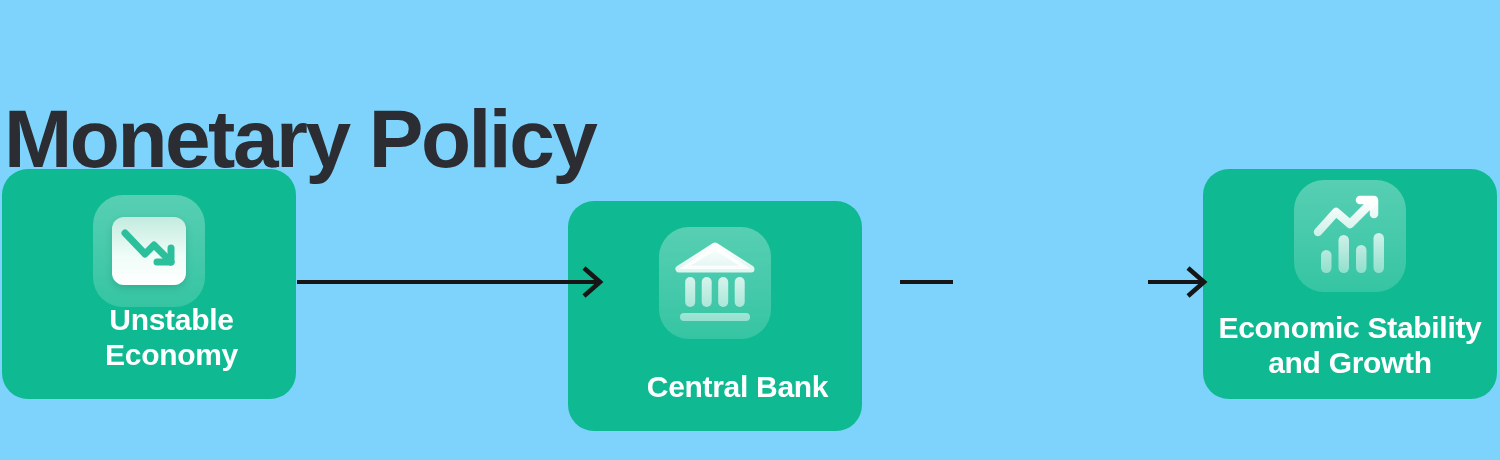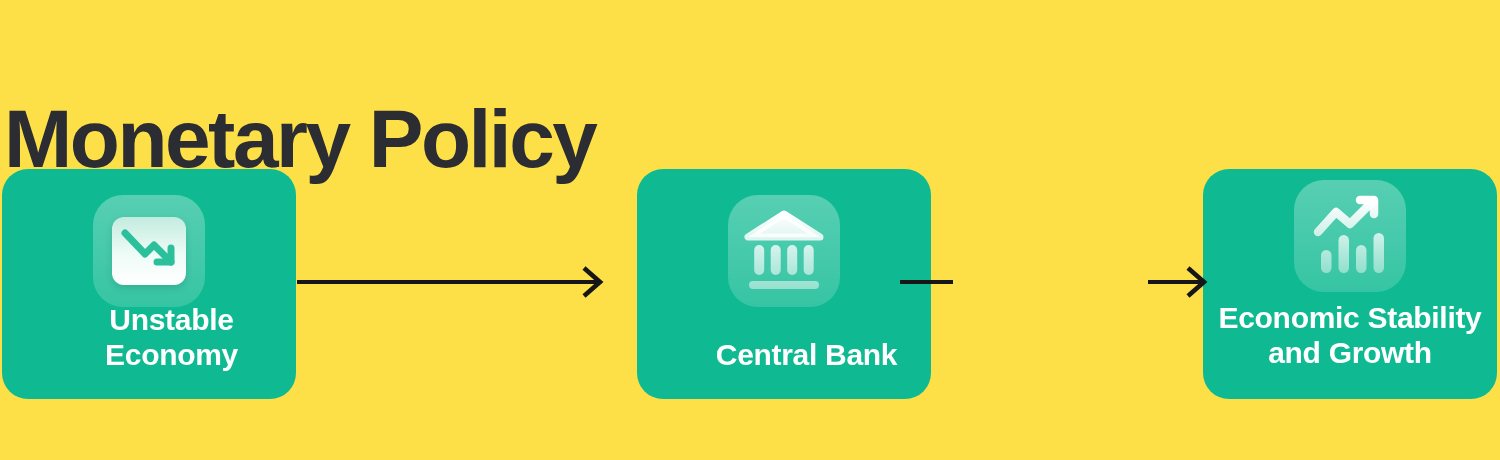--- a/index.html
+++ b/index.html
@@ -1,19 +1,19 @@
 <!DOCTYPE html>
 <html><head>
 <meta charset="utf-8">
 <style>
   html,body{margin:0;padding:0;background:#ffffff;}
   .stage{
     position:relative;
     width:1500px;height:460px;
-    background:#fde047;
+    background:#7dd3fc;
     overflow:hidden;
     font-family:"Liberation Sans", sans-serif;
   }
   .page-title{
     position:absolute;
     left:4px;top:43px;
     font-size:82px;
     font-weight:800;
     letter-spacing:-2.5px;
     line-height:1.0;
@@ -21,21 +21,21 @@
     white-space:nowrap;
   }
   .node{
     position:absolute;
     top:169px;
     width:294px;height:230px;
     background:#0fba92;
     border-radius:26px;
   }
   .node-1{left:2px;}
-  .node-2{left:637px;}
+  .node-2{left:568px;margin-top:32px;}
   .node-3{left:1203px;}
   .tile{
     position:absolute;
     left:50%;transform:translateX(-50%);
     width:112px;height:112px;
     border-radius:30px;
     background:linear-gradient(180deg, rgba(255,255,255,0.30), rgba(255,255,255,0.16));
   }
   .tile-top26{top:26px;}
   .tile-top11{top:11px;}
@@ -54,21 +54,21 @@
     left:0;right:0;
     text-align:center;
     color:#ffffff;
     font-size:30px;
     font-weight:700;
     line-height:35px;
     white-space:pre-line;
     letter-spacing:-0.3px;
   }
   .label-bottom26{bottom:27px;padding-left:45px;}
-  .label-bottom13{bottom:29px;}
+  .label-bottom13{bottom:19px;}
   .edge-label{
     position:absolute;
     left:950px;top:177px;
     width:200px;
     text-align:center;
     font-size:28px;
     font-weight:700;
     line-height:36px;
     color:#2b2d33;
     white-space:pre-line;

